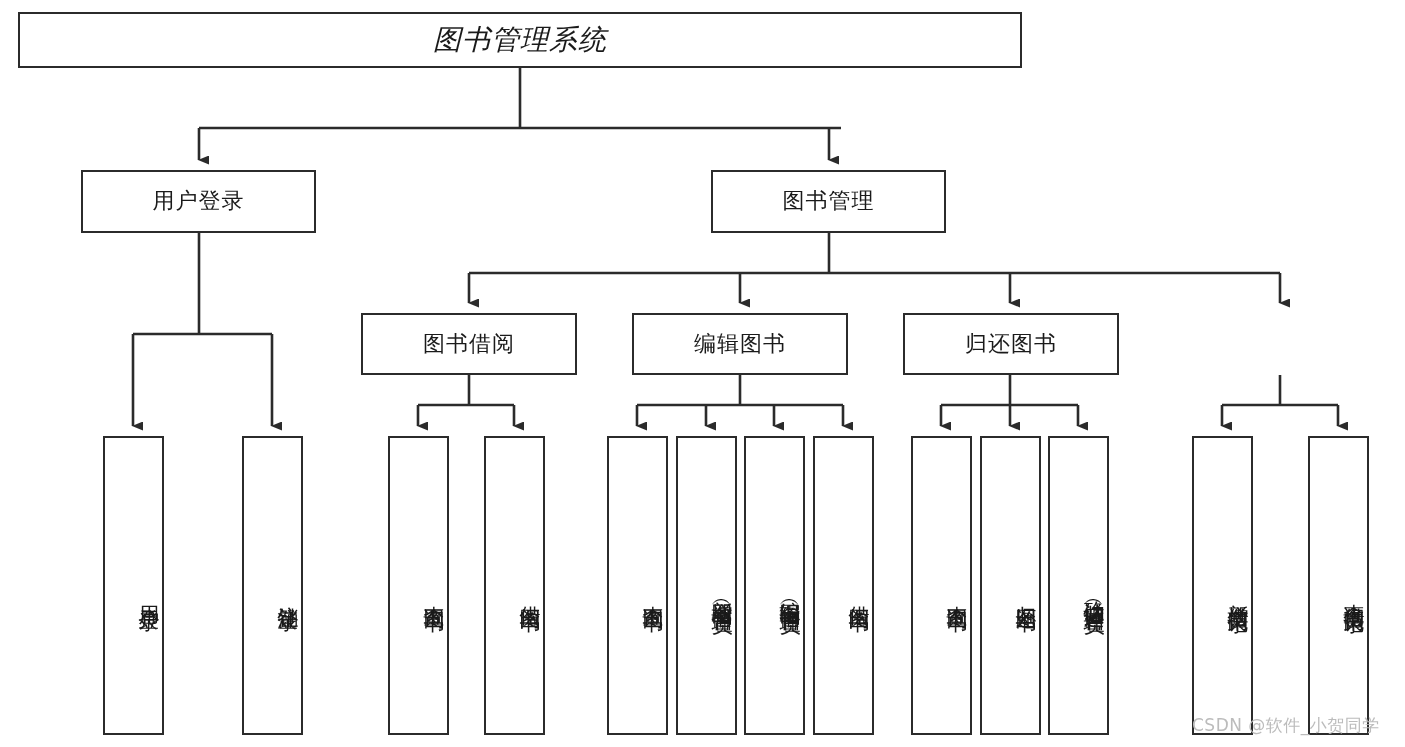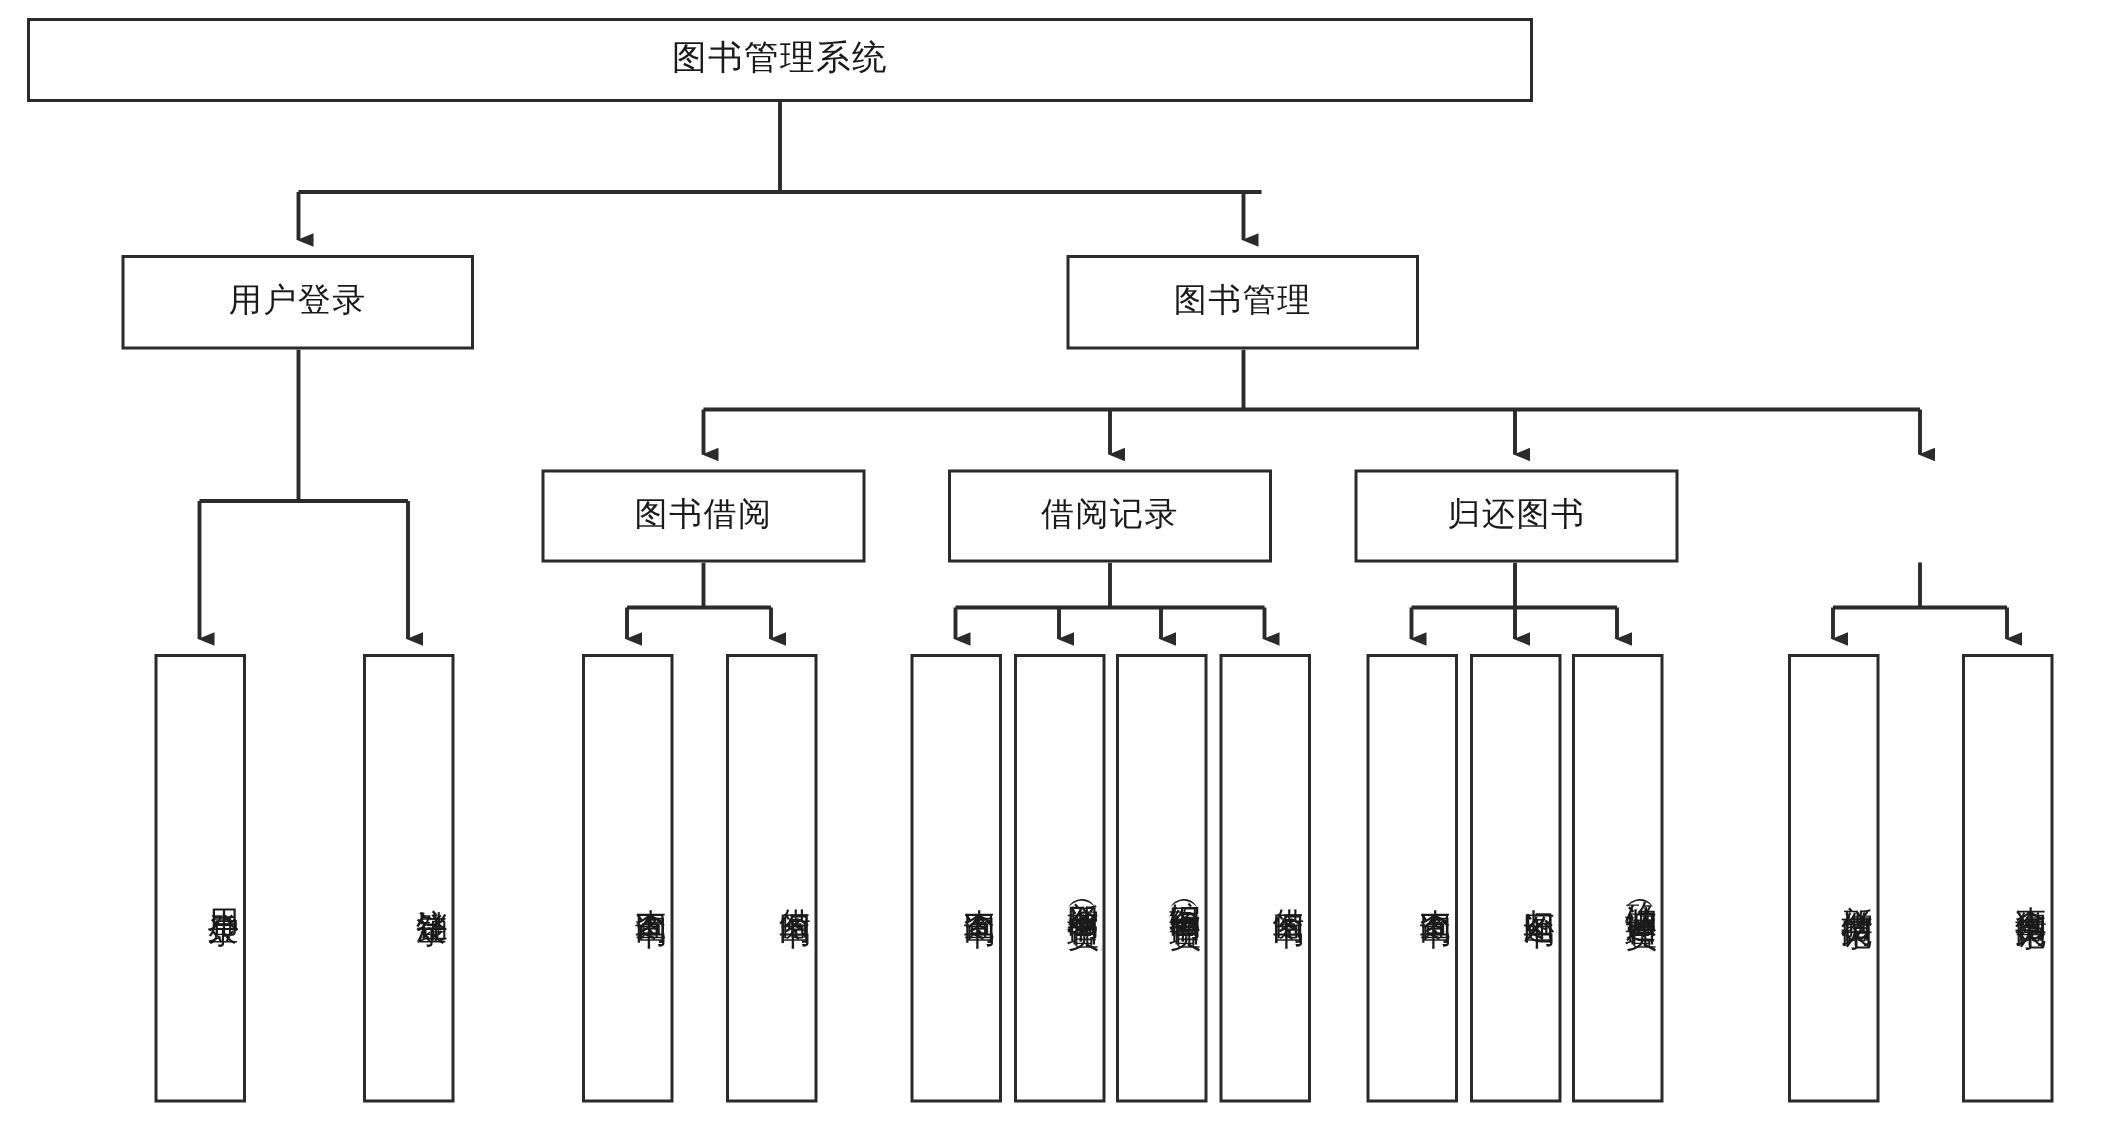--- a/index.html
+++ b/index.html
@@ -34,21 +34,22 @@
     align-items: center;
     justify-content: center;
     color: #1a1a1a;
   }
   .node-box.horizontal {
     font-size: 22px;
     letter-spacing: 1px;
     line-height: 1.1;
   }
   .node-box.root {
-    font-size: 23px;
+    font-size: 28px;
+    font-style: italic;
   }
   .node-box.vertical {
     writing-mode: vertical-rl;
     text-orientation: upright;
     font-size: 21px;
     line-height: 1.25;
     letter-spacing: 2px;
     align-items: flex-start;
     justify-content: center;
     padding-top: 14px;
@@ -135,21 +136,21 @@
     <span class="node-label">用户登录</span>
   </div>
   <div class="node-box horizontal" style="left:711px; top:170px; width:235px; height:63px;">
     <span class="node-label">图书管理</span>
   </div>
 
   <div class="node-box horizontal" style="left:361px; top:313px; width:216px; height:62px;">
     <span class="node-label">图书借阅</span>
   </div>
   <div class="node-box horizontal" style="left:632px; top:313px; width:216px; height:62px;">
-    <span class="node-label">借阅记录</span>
+    <span class="node-label">编辑图书</span>
   </div>
   <div class="node-box horizontal" style="left:903px; top:313px; width:216px; height:62px;">
     <span class="node-label">归还图书</span>
   </div>
 
   <div class="node-box vertical" style="left:103px; top:436px; width:61px; height:299px;">
     <span class="node-label">用户登录</span>
   </div>
   <div class="node-box vertical" style="left:242px; top:436px; width:61px; height:299px;">
     <span class="node-label">注销登录</span>
@@ -185,14 +186,15 @@
     <span class="node-label">确认归还（管理员）</span>
   </div>
 
   <div class="node-box vertical" style="left:1192px; top:436px; width:61px; height:299px;">
     <span class="node-label">新增借阅记录</span>
   </div>
   <div class="node-box vertical" style="left:1308px; top:436px; width:61px; height:299px;">
     <span class="node-label">查询借阅记录</span>
   </div>
 
+  <div id="watermark">CSDN @软件_小贺同学</div>
 
 </div>
 
 </body></html>

